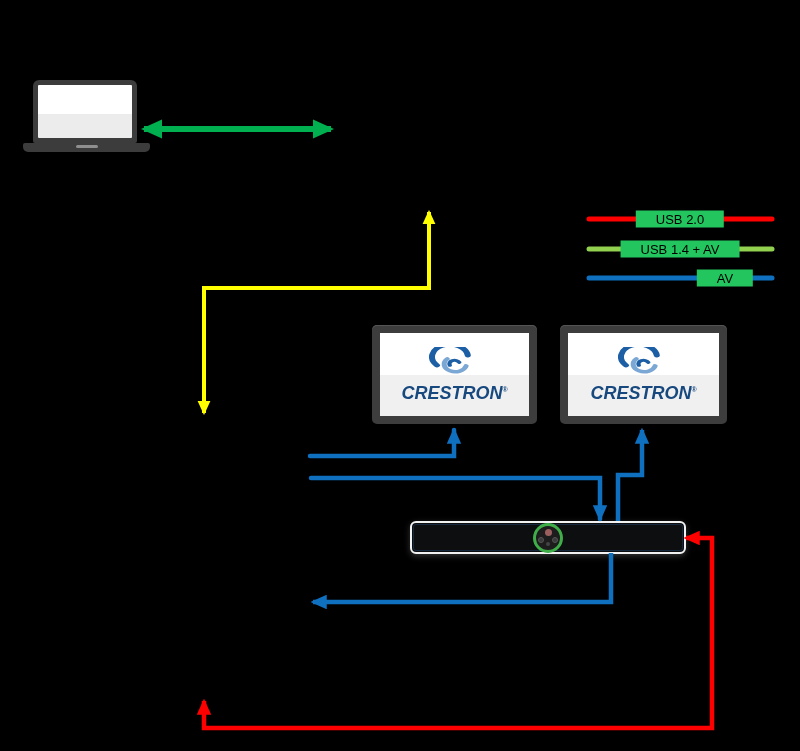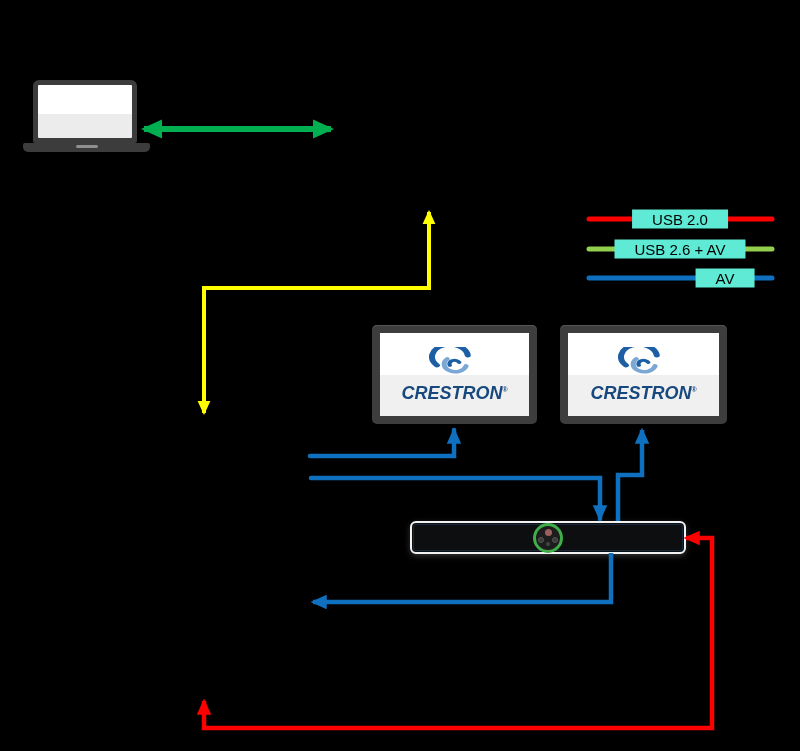--- a/index.html
+++ b/index.html
@@ -36,22 +36,22 @@
   .camera{position:absolute;left:50%;top:50%;transform:translate(-50%,-50%);width:24px;height:24px;
           border:3px solid #3fae49;border-radius:50%;background:#1d1d1d;z-index:2;}
   .cam-inner{position:relative;width:100%;height:100%;}
   .dot{position:absolute;border-radius:50%;}
   .lens{left:9px;top:3px;width:7px;height:7px;background:#9c5f5f;}
   .d1{left:2px;top:11px;width:6px;height:6px;background:#3a3a3a;border:1px solid #555;box-sizing:border-box;}
   .d2{left:16px;top:11px;width:6px;height:6px;background:#3a3a3a;border:1px solid #555;box-sizing:border-box;}
   .d3{left:10px;top:16px;width:4px;height:4px;background:#444;}
 
   
-  .legend-label{position:absolute;transform:translate(-50%,-50%);background:#5eead4;color:#000;
-                font-size:15px;padding:1px 20px;white-space:nowrap;z-index:3;}
+  .legend-label{position:absolute;transform:translate(-50%,-50%);background:#22c55e;color:#000;
+                font-size:13px;padding:1px 20px;white-space:nowrap;z-index:3;}
 </style>
 </head>
 <body>
 
 <div class="stage">
 
   <div class="laptop">
     <div class="laptop-screen">
       <div class="laptop-glass"></div>
     </div>
@@ -140,16 +140,16 @@
       <polyline points="144,129 331,129" fill="none" stroke="#00B050" stroke-width="6" stroke-linecap="butt" stroke-linejoin="miter" marker-end="url(#ah-green)" marker-start="url(#ah-green-s)"></polyline>
       <polyline points="204,413 204,288 429,288 429,212" fill="none" stroke="#FFFF00" stroke-width="4" stroke-linecap="butt" stroke-linejoin="miter" marker-end="url(#ah-yellow)" marker-start="url(#ah-yellow-s)"></polyline>
       <polyline points="310,456 454,456 454,430" fill="none" stroke="#0F70C0" stroke-width="4.5" stroke-linecap="round" stroke-linejoin="miter" marker-end="url(#ah-blue)"></polyline>
       <polyline points="311,478 600,478 600,519" fill="none" stroke="#0F70C0" stroke-width="4.5" stroke-linecap="round" stroke-linejoin="miter" marker-end="url(#ah-blue)"></polyline>
       <polyline points="618,521 618,475 642,475 642,430" fill="none" stroke="#0F70C0" stroke-width="4.5" stroke-linecap="butt" stroke-linejoin="miter" marker-end="url(#ah-blue)"></polyline>
       <polyline points="611,553 611,602 313,602" fill="none" stroke="#0F70C0" stroke-width="4.5" stroke-linecap="butt" stroke-linejoin="miter" marker-end="url(#ah-blue)"></polyline>
       <polyline points="204,701 204,728 712,728 712,538 686,538" fill="none" stroke="#FF0000" stroke-width="4.5" stroke-linecap="butt" stroke-linejoin="miter" marker-end="url(#ah-red)" marker-start="url(#ah-red-s)"></polyline>
     </svg>
 
   <div class="legend-label" style="left: 680px; top: 219px;">USB 2.0</div>
-  <div class="legend-label" style="left: 680px; top: 249px;">USB 2.6 + AV</div>
+  <div class="legend-label" style="left: 680px; top: 249px;">USB 1.4 + AV</div>
   <div class="legend-label" style="left: 680px; top: 278px; margin-left: 45px;">AV</div>
 
 </div>
 
 </body></html>

